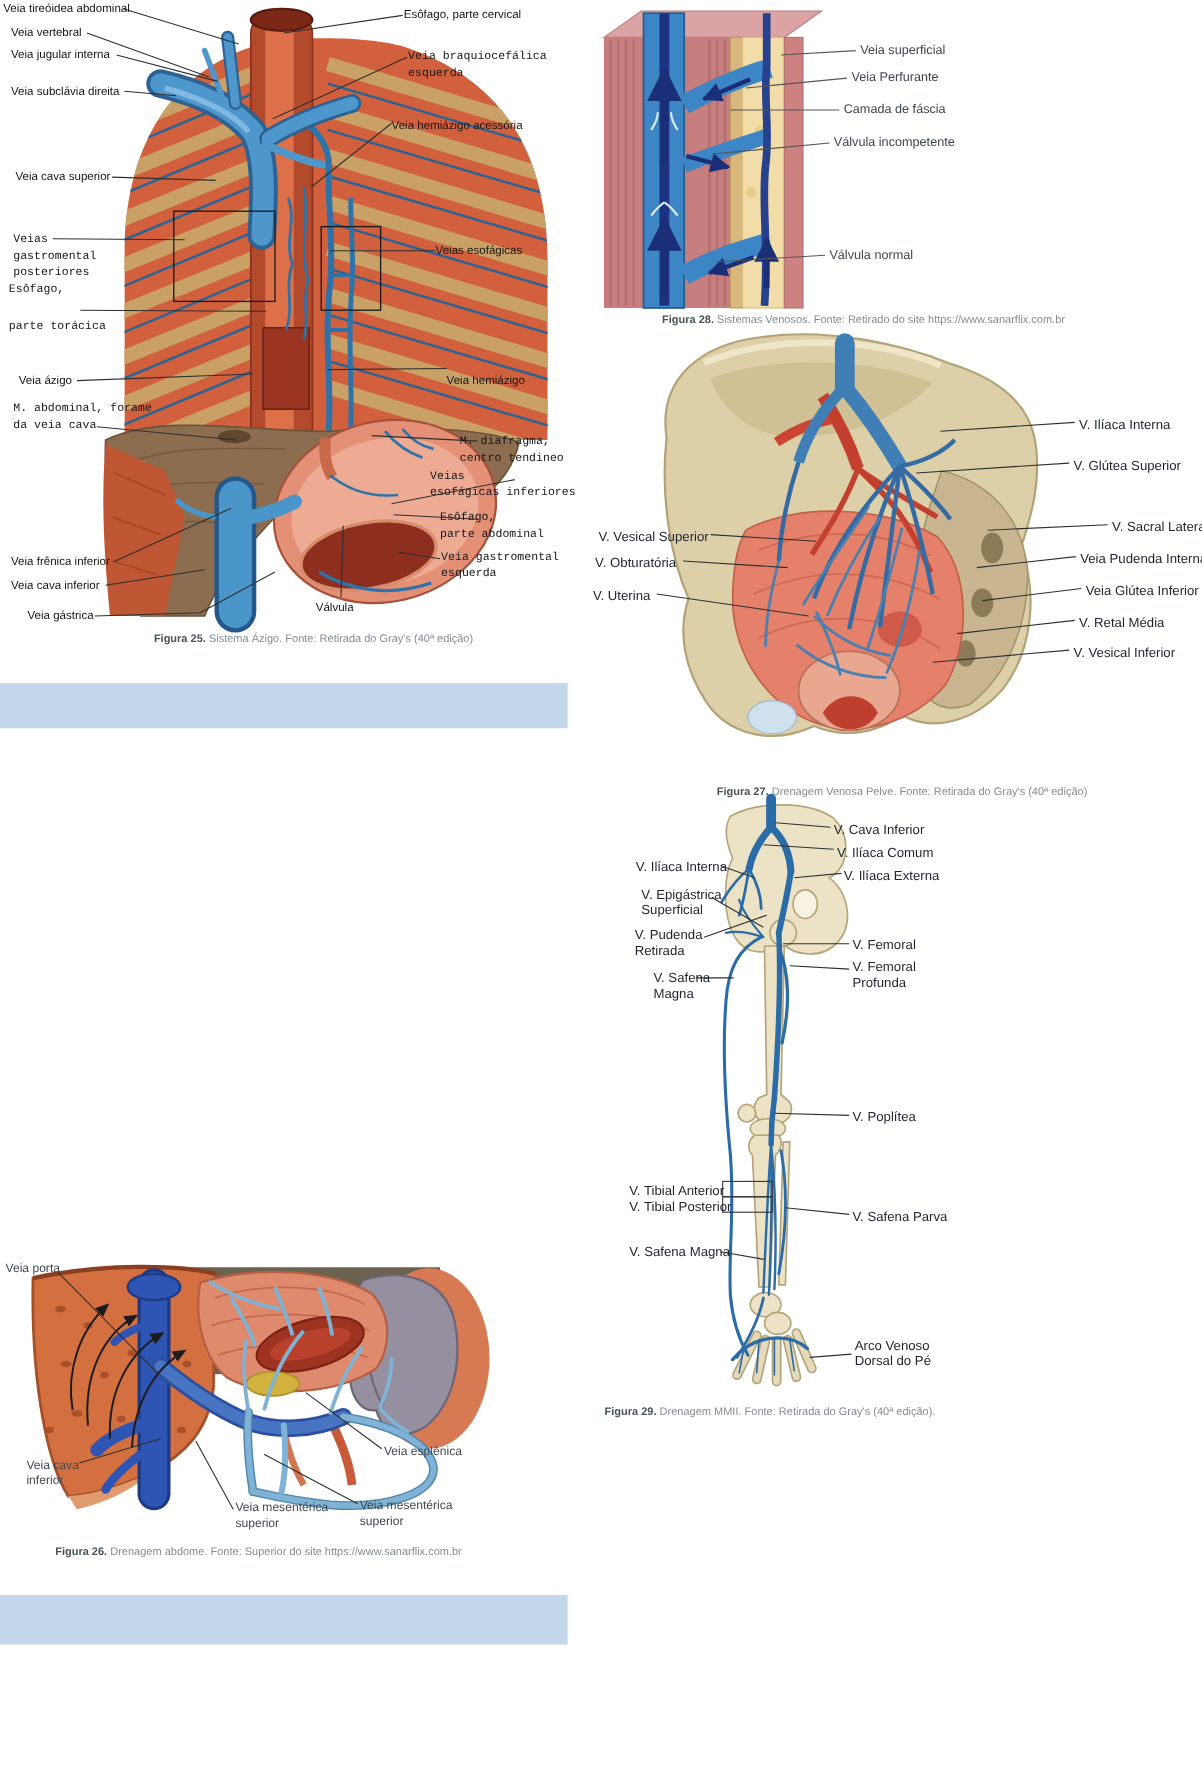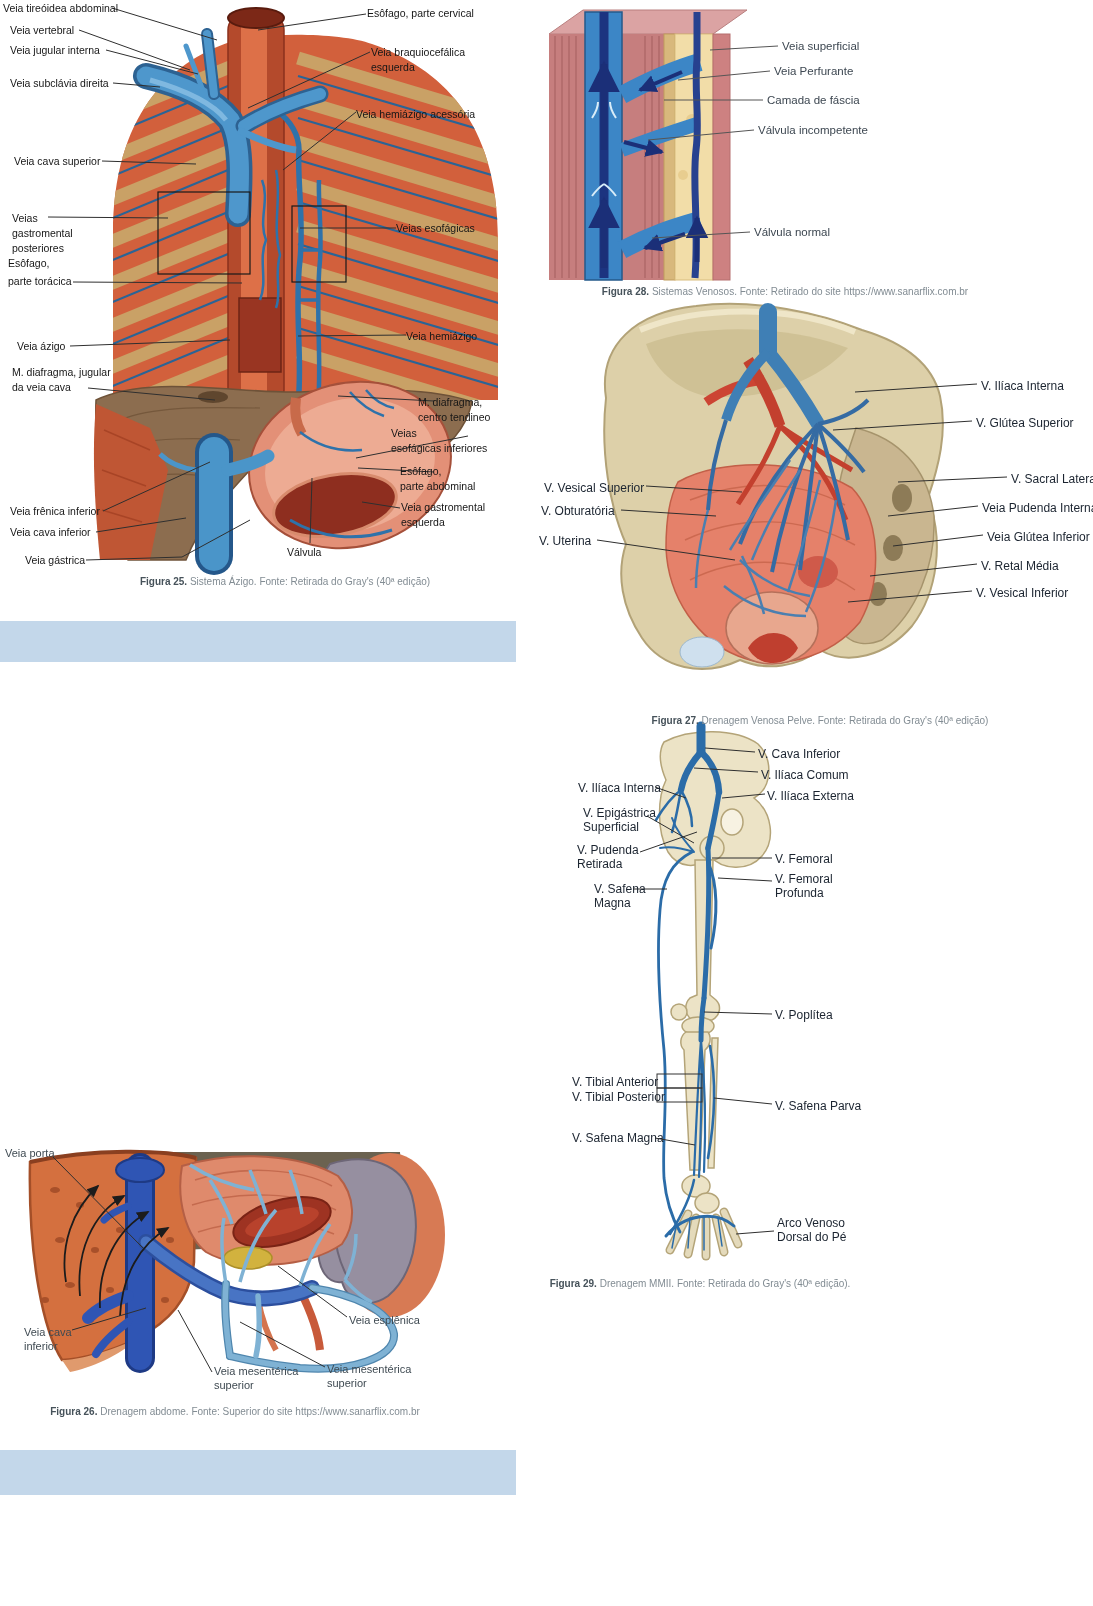--- a/index.html
+++ b/index.html
@@ -1,20 +1,20 @@
 <!DOCTYPE html>
 <html><head>
 <meta charset="utf-8">
 <style>
   html,body{margin:0;padding:0;background:#fff;}
   #page{position:relative;width:1093px;height:1606px;background:#fff;overflow:hidden;
         font-family:"Liberation Sans","DejaVu Sans",sans-serif;}
   #art{position:absolute;left:0;top:0;}
   .label{position:absolute;font-size:10.5px;color:#161616;line-height:13px;white-space:nowrap;}
-  .label div{white-space:nowrap;}
+  .label div{white-space:nowrap;font-family:Liberation Mono, monospace;}
   .b25{line-height:15px;}
   .bold-label{position:absolute;font-weight:normal;font-size:12px;color:#1b2430;line-height:14px;white-space:nowrap;}
   .f28{position:absolute;font-size:11.5px;color:#3d4751;white-space:nowrap;}
   .f26{position:absolute;font-size:11px;color:#3f4a52;line-height:14px;white-space:nowrap;}
   .ta-r{text-align:left;}
   .caption{position:absolute;font-size:10px;color:#828c93;text-align:center;white-space:nowrap;}
   .caption b{color:#46525a;}
   .bar{position:absolute;left:0;width:516px;background:#c3d7ea;}
 </style>
 </head>
@@ -385,38 +385,38 @@
 <div class="label" style="left:10px;top:44px">Veia jugular interna</div>
 <div class="label" style="left:10px;top:77px">Veia subclávia direita</div>
 <div class="label" style="left:14px;top:155px">Veia cava superior</div>
 <div class="label b25" style="left:12px;top:211px">
   <div>Veias</div>
   <div>gastromental</div>
   <div>posteriores</div>
 </div>
 <div class="label b25" style="left:8px;top:256px">
   <div>Esôfago,</div>
-  <div style="margin-top:3px">parte torácica</div>
+  <div style="margin-top:19px">parte torácica</div>
 </div>
 <div class="label" style="left:17px;top:340px">Veia ázigo</div>
 <div class="label b25" style="left:12px;top:365px">
-  <div>M. diafragma, jugular</div>
+  <div>M. abdominal, forame</div>
   <div>da veia cava</div>
 </div>
 <div class="label" style="left:10px;top:505px">Veia frênica inferior</div>
 <div class="label" style="left:10px;top:526px">Veia cava inferior</div>
 <div class="label" style="left:25px;top:554px">Veia gástrica</div>
 <div class="label" style="left:367px;top:7px">Esôfago, parte cervical</div>
 <div class="label b25" style="left:371px;top:45px">
   <div>Veia braquiocefálica</div>
   <div>esquerda</div>
 </div>
 <div class="label" style="left:356px;top:108px">Veia hemiázigo acessória</div>
 <div class="label" style="left:396px;top:222px">Veias esofágicas</div>
-<div class="label" style="left:406px;top:330px">Veia hemiázigo</div>
+<div class="label" style="left:406px;top:340px">Veia hemiázigo</div>
 <div class="label b25 ta-r" style="left:418px;top:395px;width:86px">
   <div>M. diafragma,</div>
   <div>centro tendineo</div>
 </div>
 <div class="label b25 ta-r" style="left:391px;top:426px;width:113px">
   <div>Veias</div>
   <div>esofágicas inferiores</div>
 </div>
 <div class="label b25 ta-r" style="left:400px;top:464px;width:83px">
   <div>Esôfago,</div>

